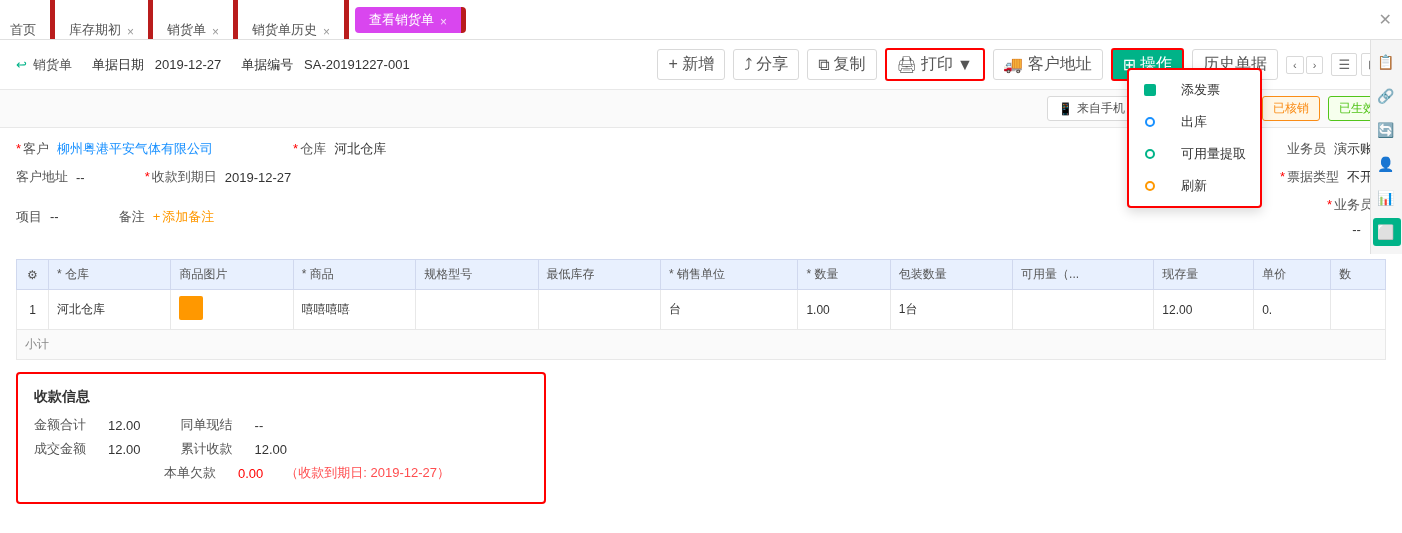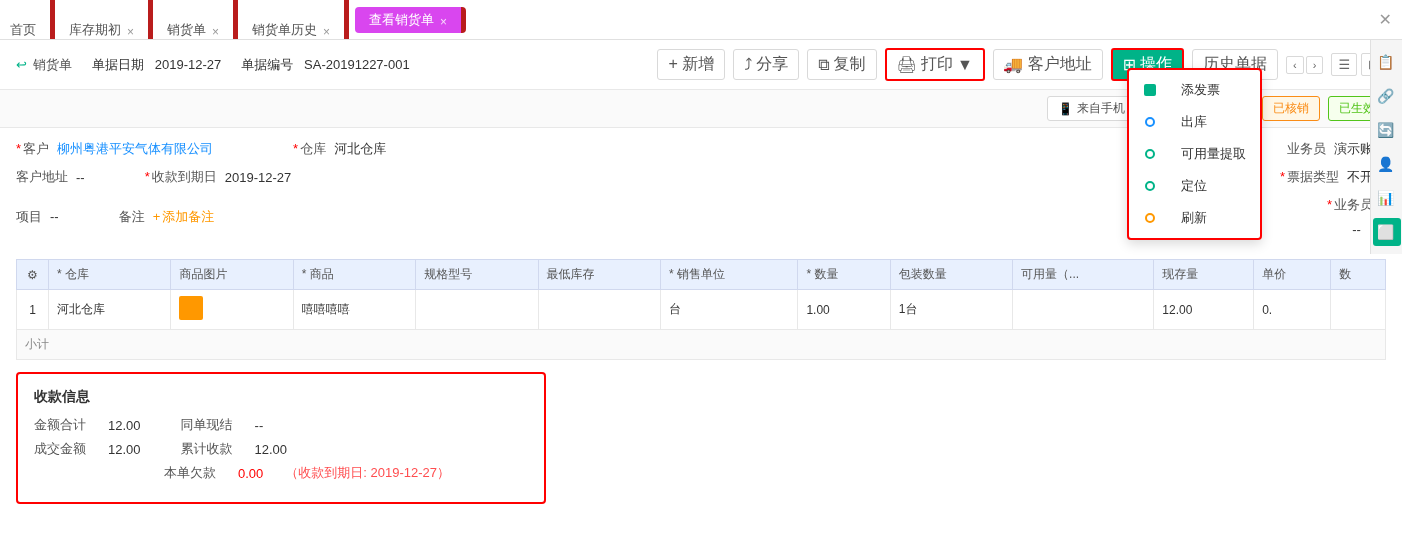--- a/index.html
+++ b/index.html
@@ -376,26 +376,20 @@
       <span>出库</span>
     </div>
     <div class="dropdown-item">
       <span class="menu-icon">
         <span class="icon-circle-teal"></span>
       </span>
       <span>可用量提取</span>
     </div>
     <div class="dropdown-item">
       <span class="menu-icon">
-        <span class="icon-circle-teal"></span>
-      </span>
-      <span>定位</span>
-    </div>
-    <div class="dropdown-item">
-      <span class="menu-icon">
         <span class="icon-circle-orange"></span>
       </span>
       <span>刷新</span>
     </div>
   </div>
 
   <div class="right-sidebar">
     <div class="sidebar-icon">📋</div>
     <div class="sidebar-icon">🔗</div>
     <div class="sidebar-icon">🔄</div>

